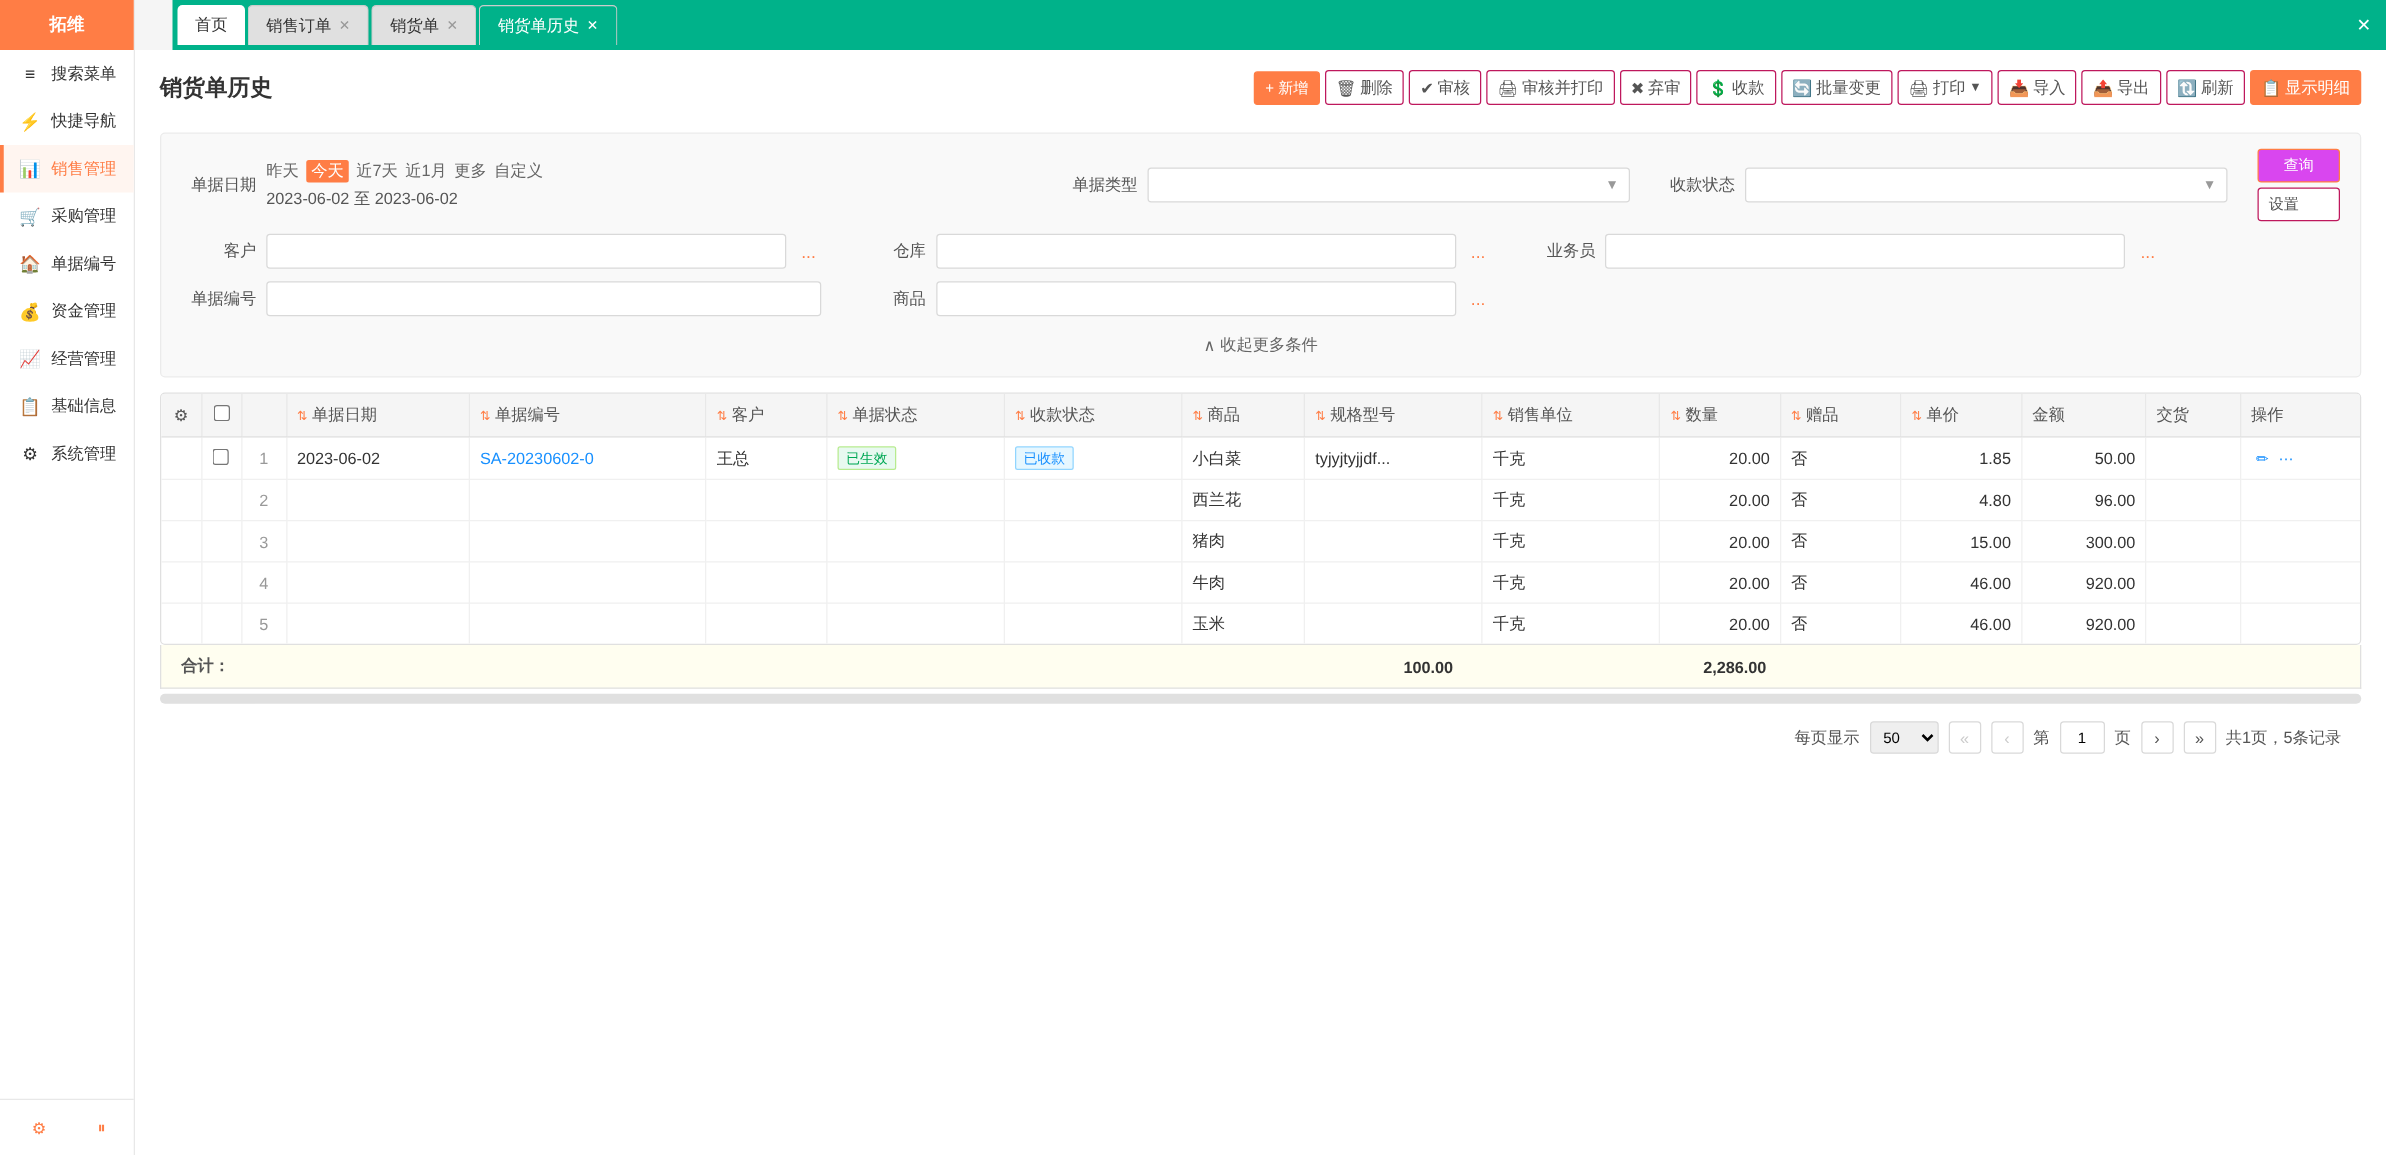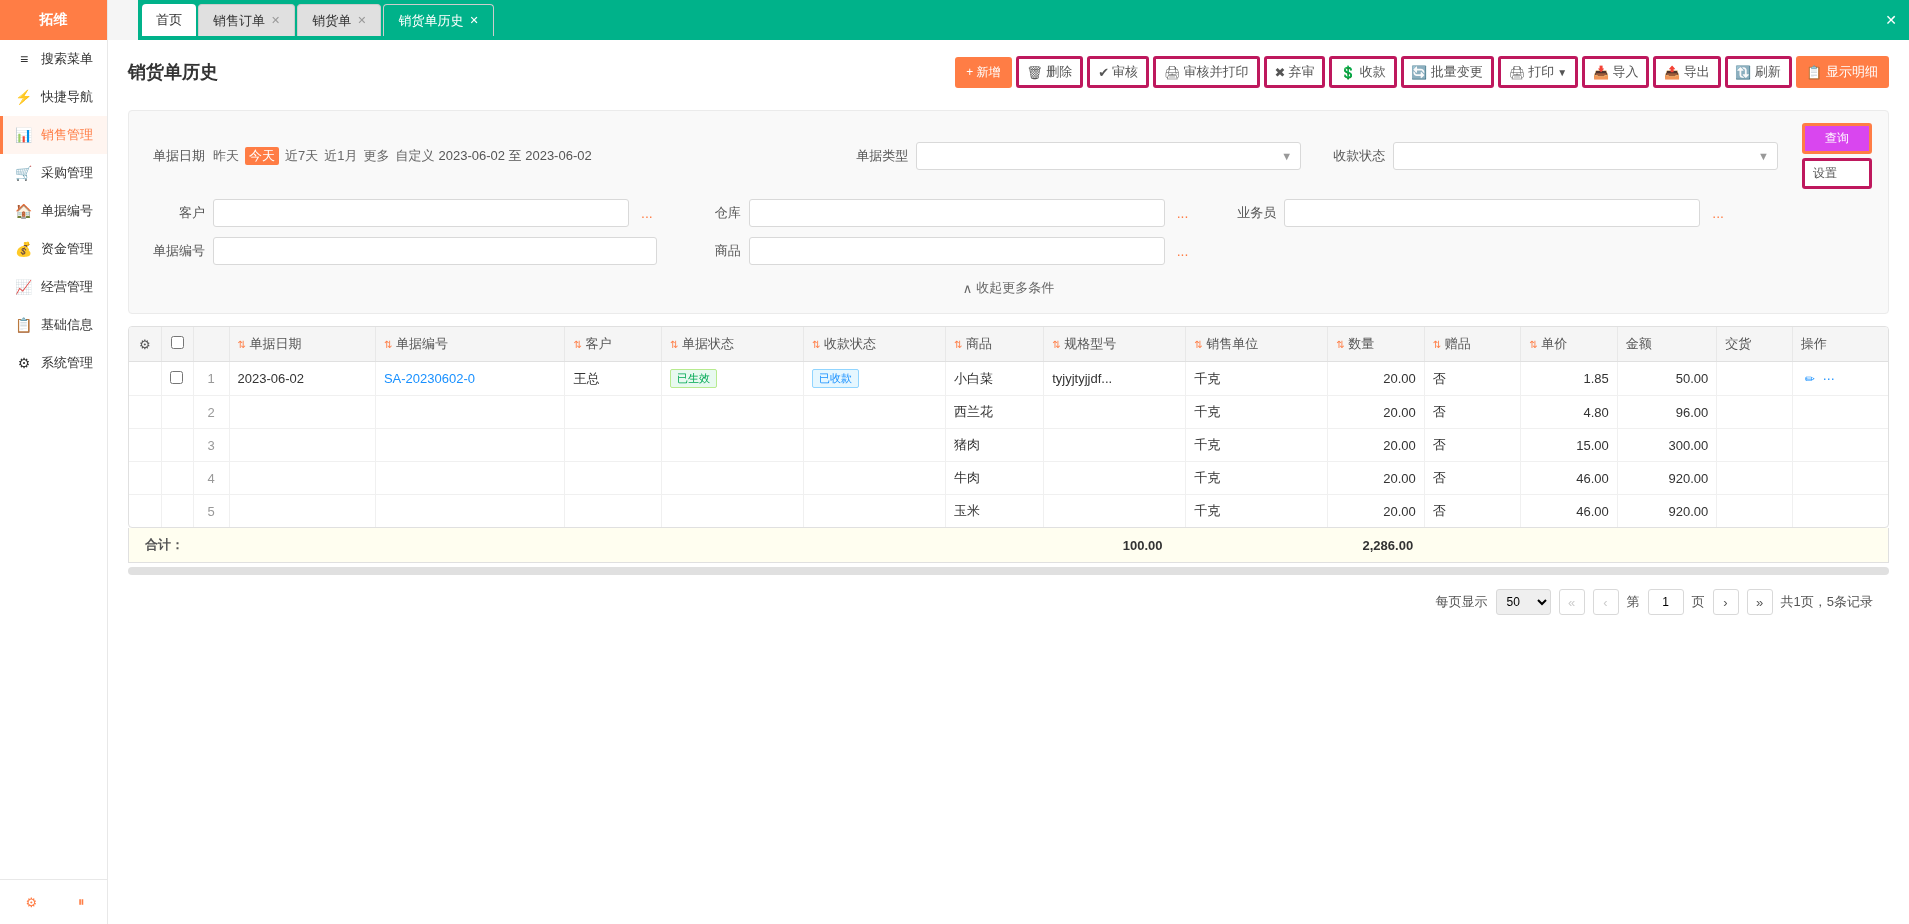--- a/index.html
+++ b/index.html
@@ -77,21 +77,21 @@
       align-items: center;
       gap: 4px;
       flex-wrap: wrap;
       margin-bottom: 12px;
     }
     .toolbar-btn {
       display: flex;
       align-items: center;
       gap: 3px;
       padding: 4px 8px;
-      border: 3px solid #be185d;
+      border: 1px solid #be185d;
       border-radius: 3px;
       background: #fff;
       cursor: pointer;
       color: #555;
       font-size: 12px;
       white-space: nowrap;
     }
     .toolbar-btn.primary { background: #ff7d45; color: #fff; border-color: #ff7d45; }
 
     
@@ -444,21 +444,21 @@
             <span>显示明细</span>
           </button>
         </div>
       </div>
 
       <div class="filter-area">
 
         <div class="filter-row">
           <div class="filter-field" style="flex:1.5;">
             <span class="filter-label">单据日期</span>
-            <div style="display:flex;flex-direction:row;gap:4px;">
+            <div style="display:flex;flex-direction:column;gap:4px;">
               <div class="date-shortcuts">
                 <span class="date-shortcut">昨天</span>
                 <span class="date-shortcut active" style="background:#ff7d45;color:#fff;border-radius:2px;padding:0 4px;">今天</span>
                 <span class="date-shortcut">近7天</span>
                 <span class="date-shortcut">近1月</span>
                 <span class="date-shortcut">更多</span>
                 <span class="date-shortcut">自定义</span>
               </div>
               <span class="date-value">2023-06-02 至 2023-06-02</span>
             </div>

